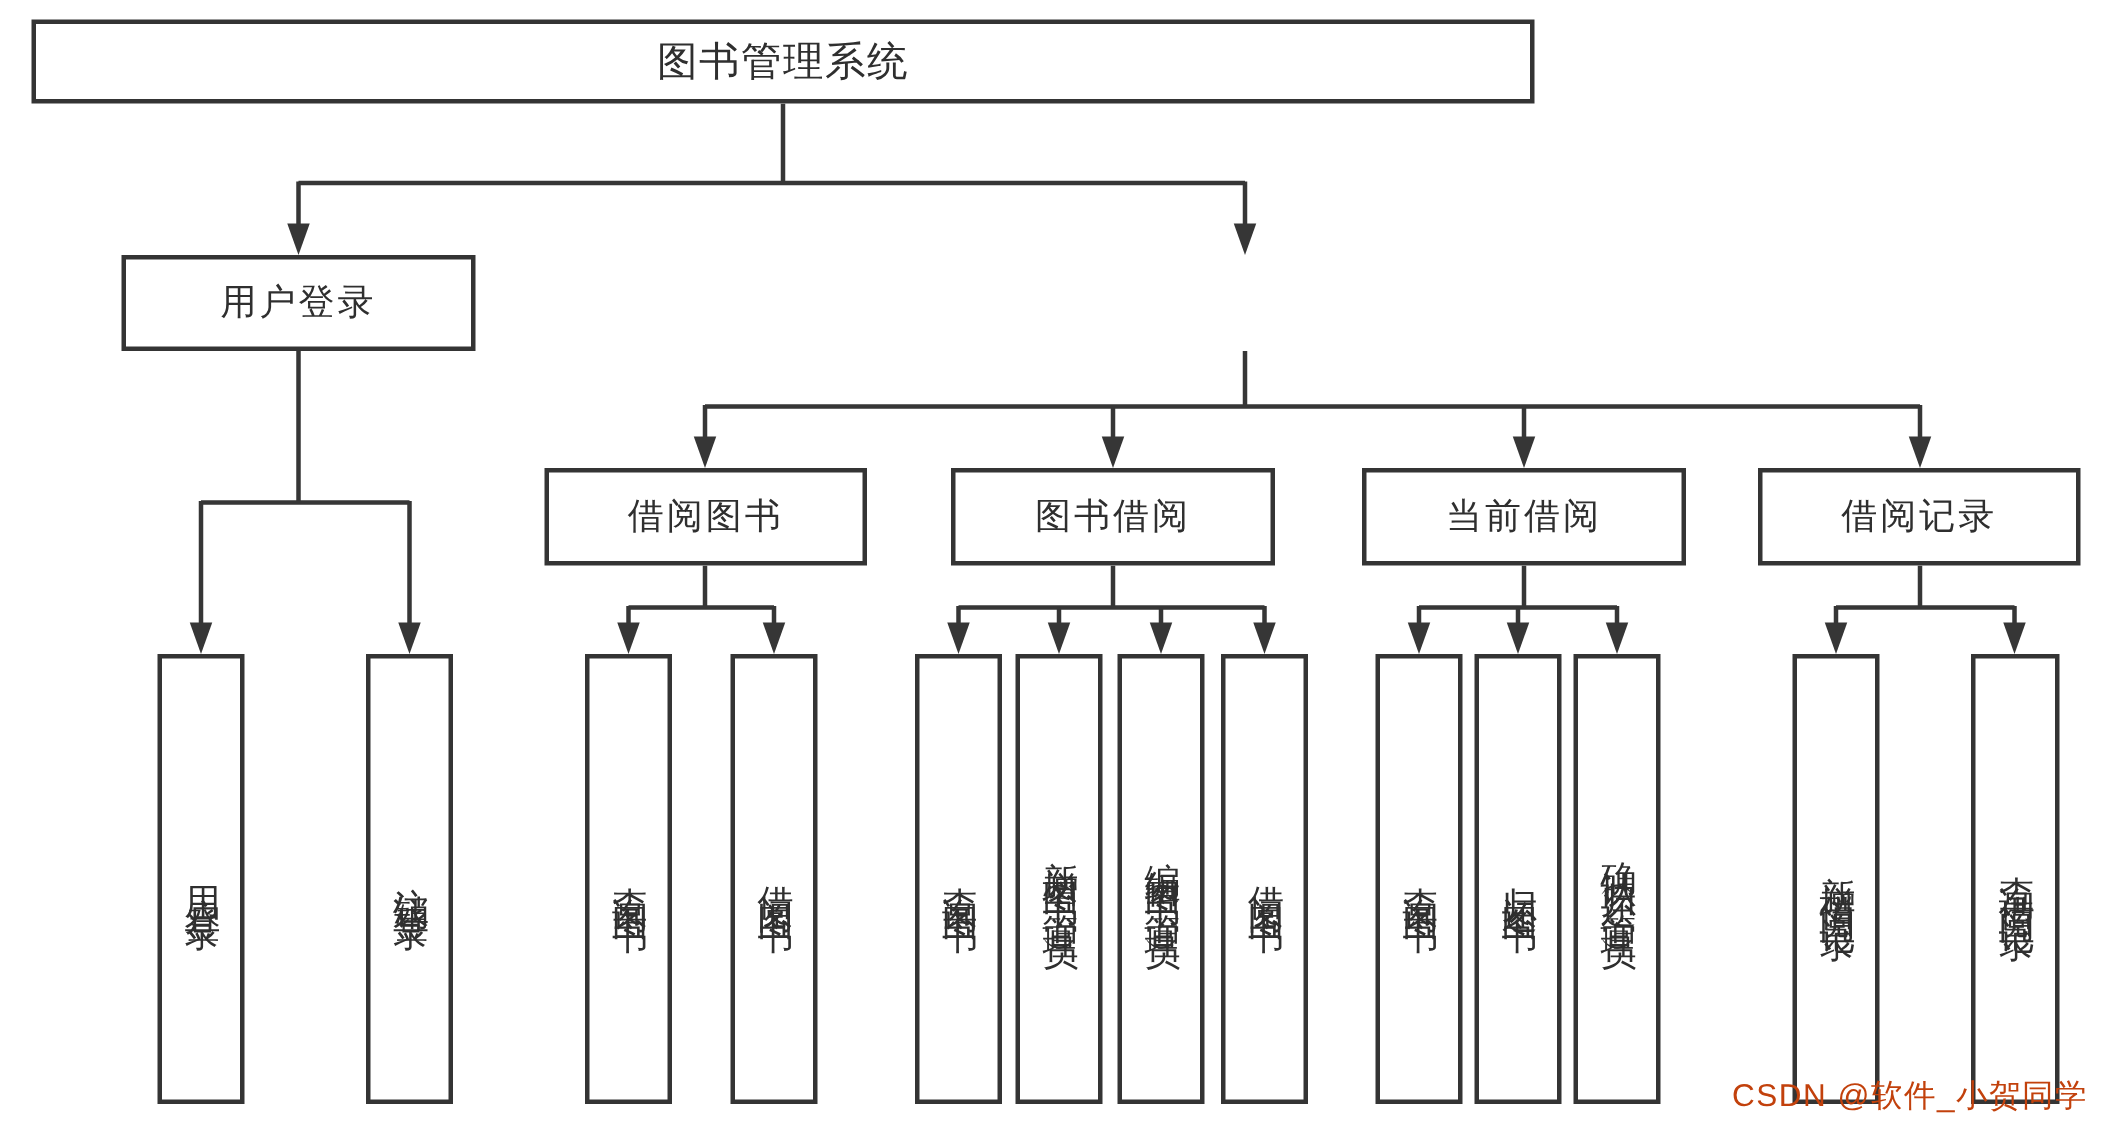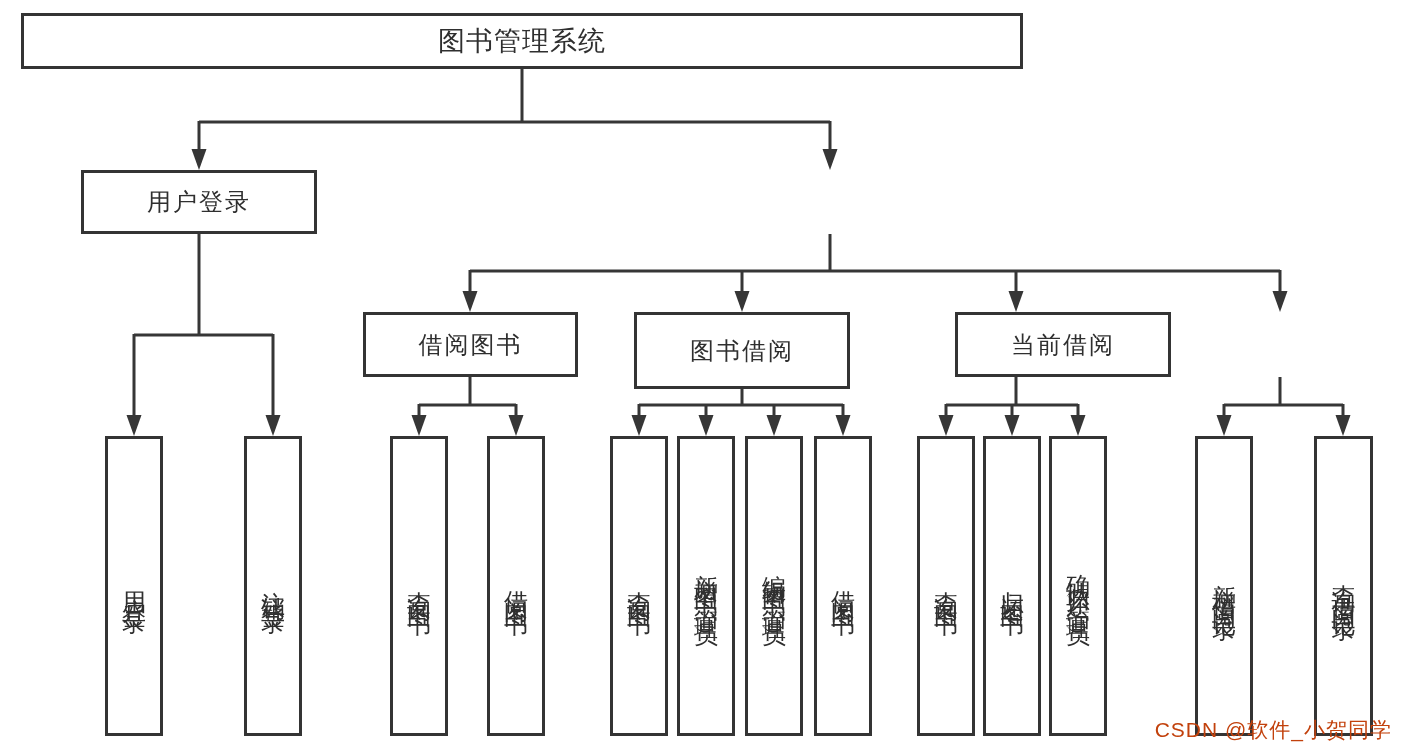--- a/index.html
+++ b/index.html
@@ -77,22 +77,23 @@
       <polygon points="1216.5,415 1231.5,415 1224,436"></polygon>
       <polygon points="1335.5,415 1350.5,415 1343,436"></polygon>
     </g>
   </svg>
 
   <div class="box title" style="left:21px;top:13px;width:1002px;height:56px;">图书管理系统</div>
 
   <div class="box h" style="left:81px;top:170px;width:236px;height:64px;">用户登录</div>
 
   <div class="box h" style="left:363px;top:312px;width:215px;height:65px;">借阅图书</div>
-  <div class="box h" style="left:634px;top:312px;width:216px;height:77px;">图书借阅</div>
-  <div class="box h" style="left:908px;top:312px;width:216px;height:65px;margin-left:47px;">当前借阅</div>
+  <div class="box h" style="left:634px;top:312px;width:216px;height:65px;">图书借阅</div>
+  <div class="box h" style="left:908px;top:312px;width:216px;height:65px;">当前借阅</div>
+  <div class="box h" style="left:1172px;top:312px;width:215px;height:65px;">借阅记录</div>
 
   <div class="box v" style="left:105px;top:436px;width:58px;height:300px;">用户登录</div>
   <div class="box v" style="left:244px;top:436px;width:58px;height:300px;">注销登录</div>
 
   <div class="box v" style="left:390px;top:436px;width:58px;height:300px;">查询图书</div>
   <div class="box v" style="left:487px;top:436px;width:58px;height:300px;">借阅图书</div>
 
   <div class="box v" style="left:610px;top:436px;width:58px;height:300px;">查询图书</div>
   <div class="box v" style="left:677px;top:436px;width:58px;height:300px;">新增图书（管理员）</div>
   <div class="box v" style="left:745px;top:436px;width:58px;height:300px;">编辑图书（管理员）</div>

